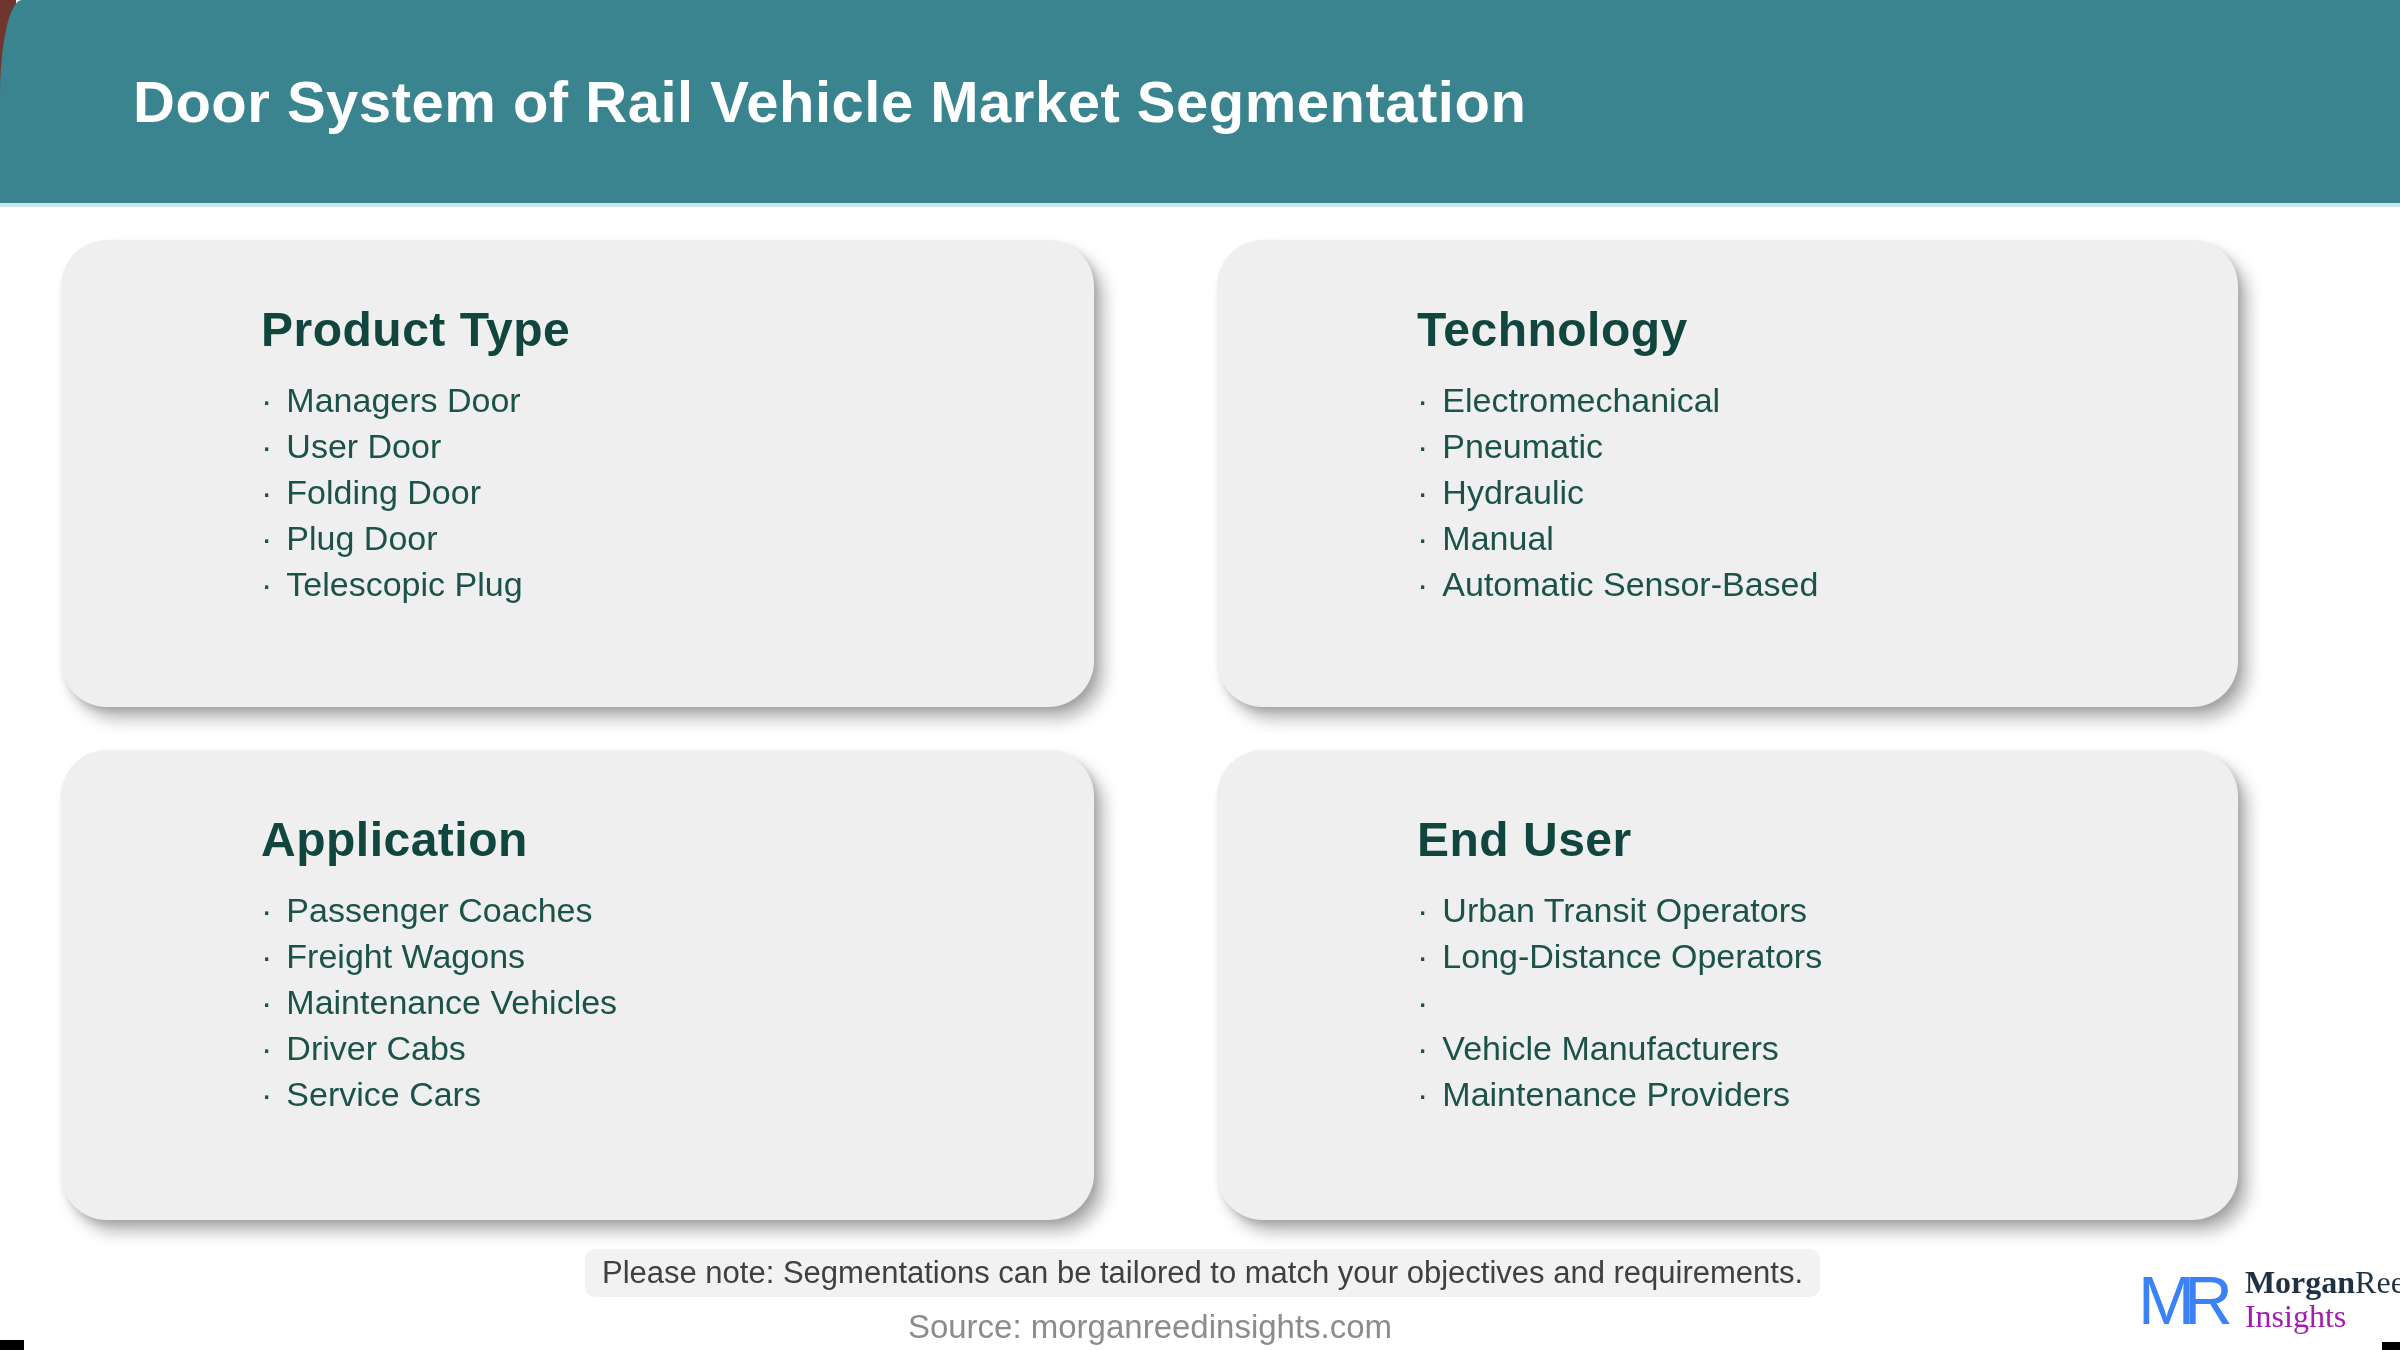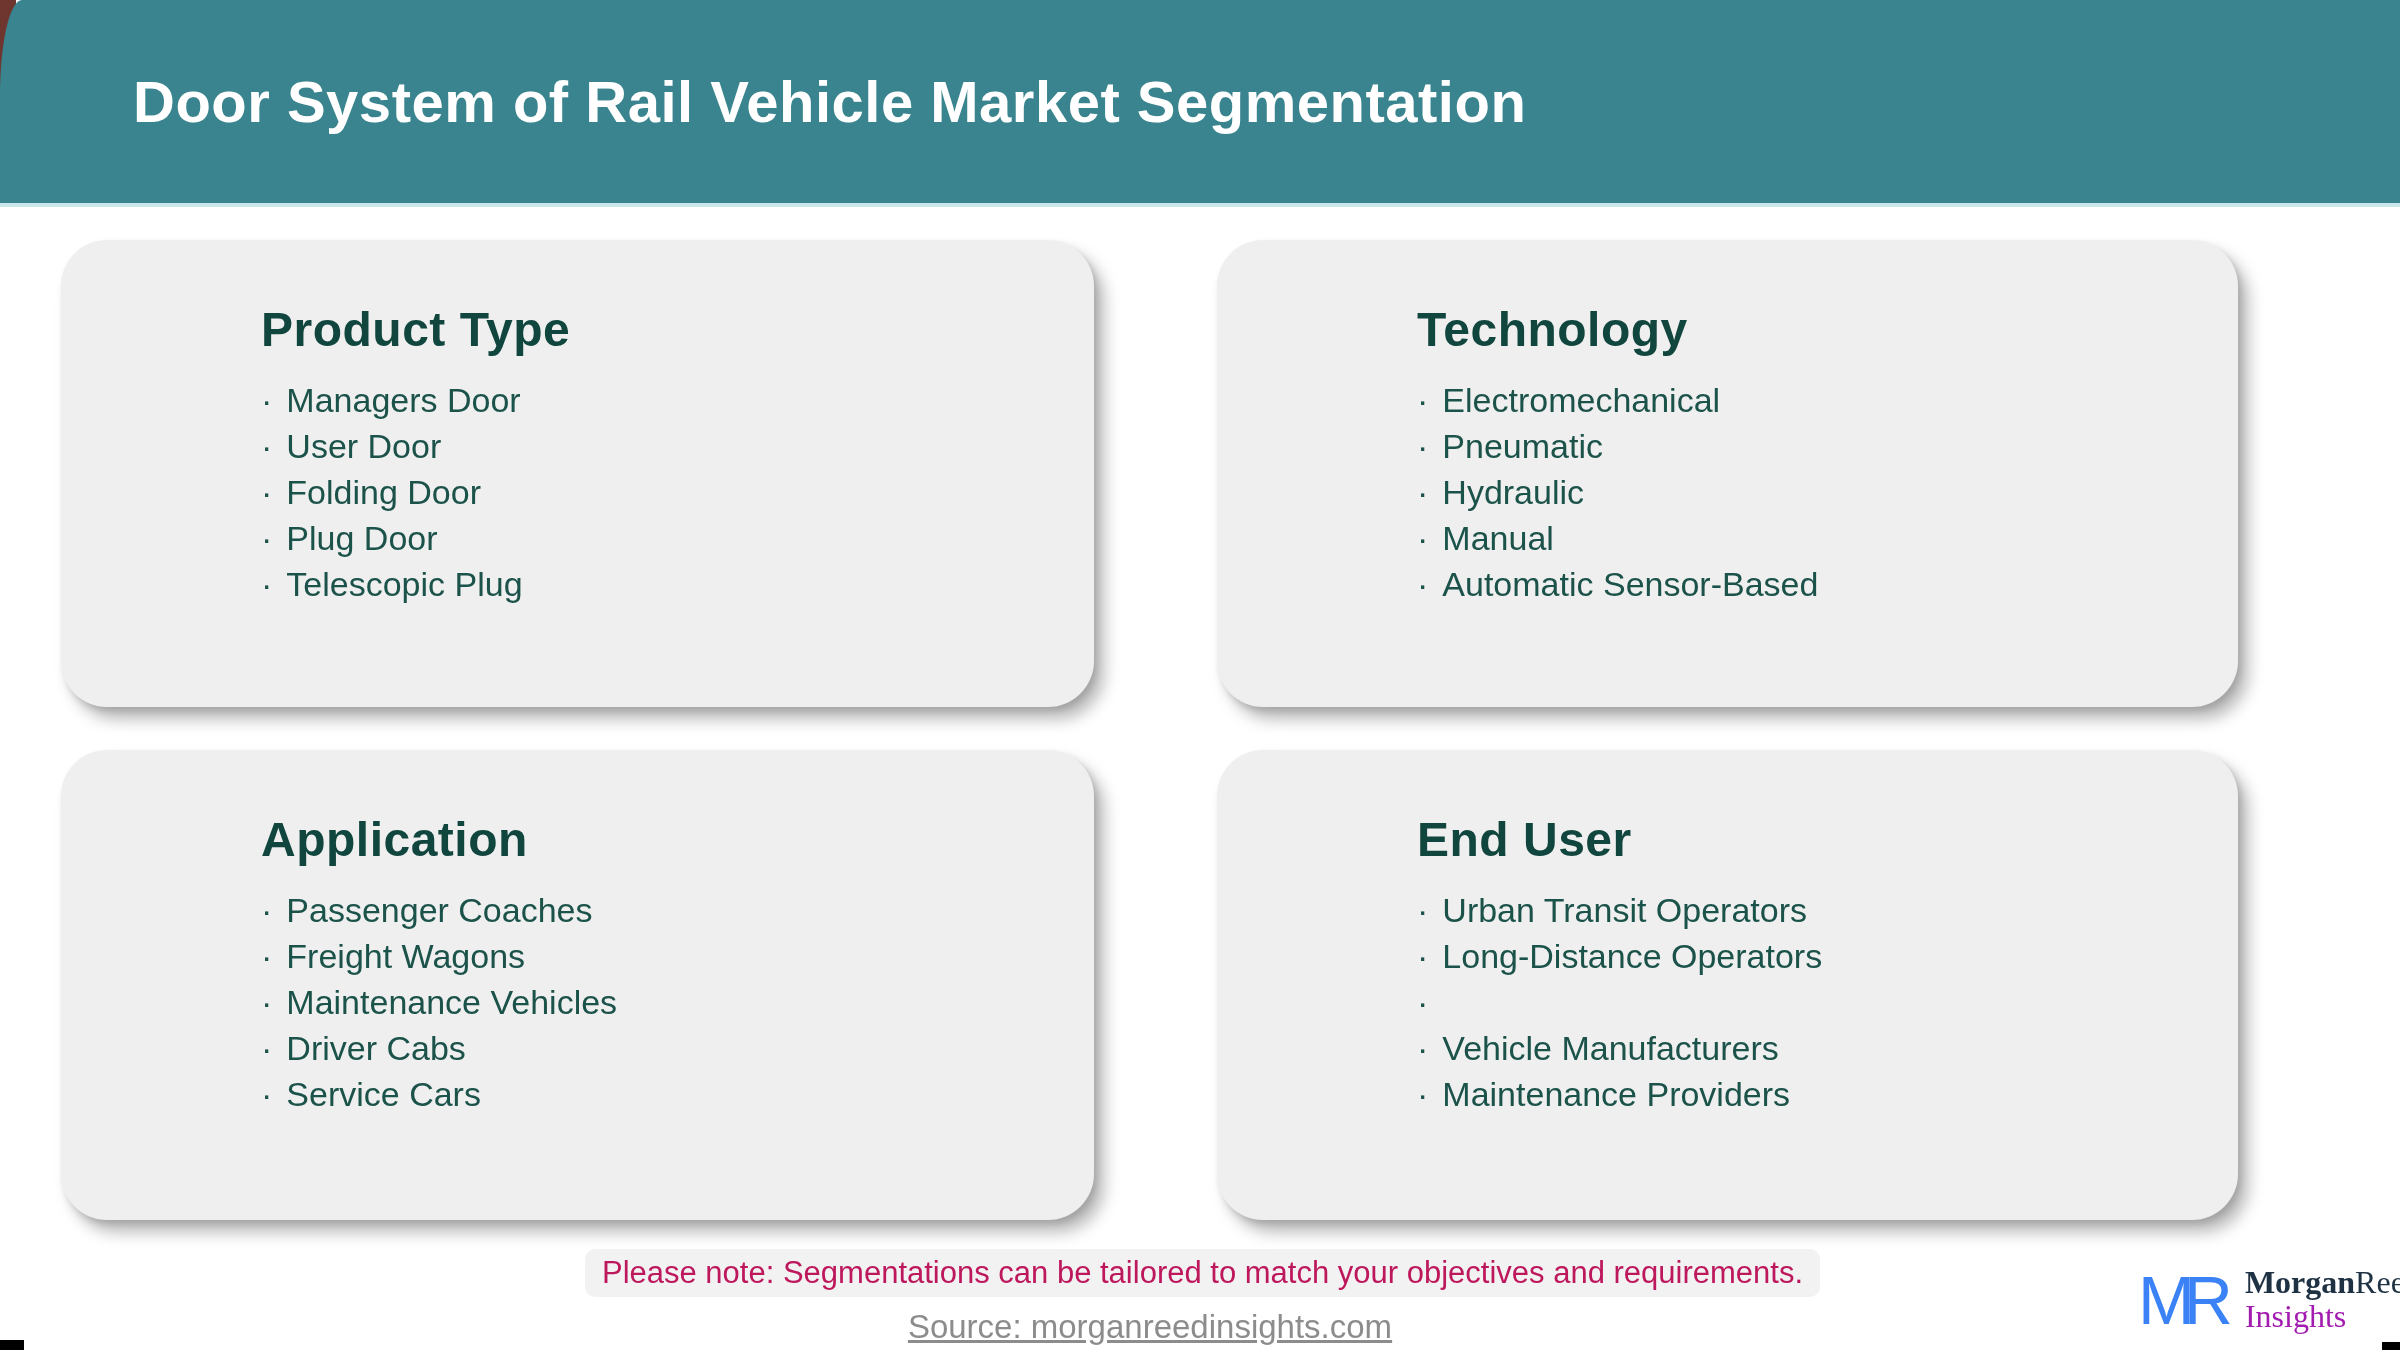--- a/index.html
+++ b/index.html
@@ -69,28 +69,27 @@
   .bullet { margin-right: 14px; }
 
   
   .note-banner {
     position: absolute; left: 585px; top: 1249px;
     width: 1235px; height: 48px;
     background: #f2f2f2;
     border-radius: 10px;
     display: flex; align-items: center; justify-content: center;
   }
-  .note-text { font-size: 31px; color: #be185d; }
+  .note-text { font-size: 31px; color: #404040; }
   .source {
     position: absolute; left: 0; top: 1308px;
     width: 2300px;
     text-align: center;
     font-size: 33px;
     color: #8c8c8c;
-    text-decoration: underline;
   }
 
   
   .logo {
     position: absolute; left: 2138px; top: 1266px;
     display: flex; align-items: center; gap: 12px;
   }
   .logo-monogram {
     font-size: 68px;
     font-weight: normal;

